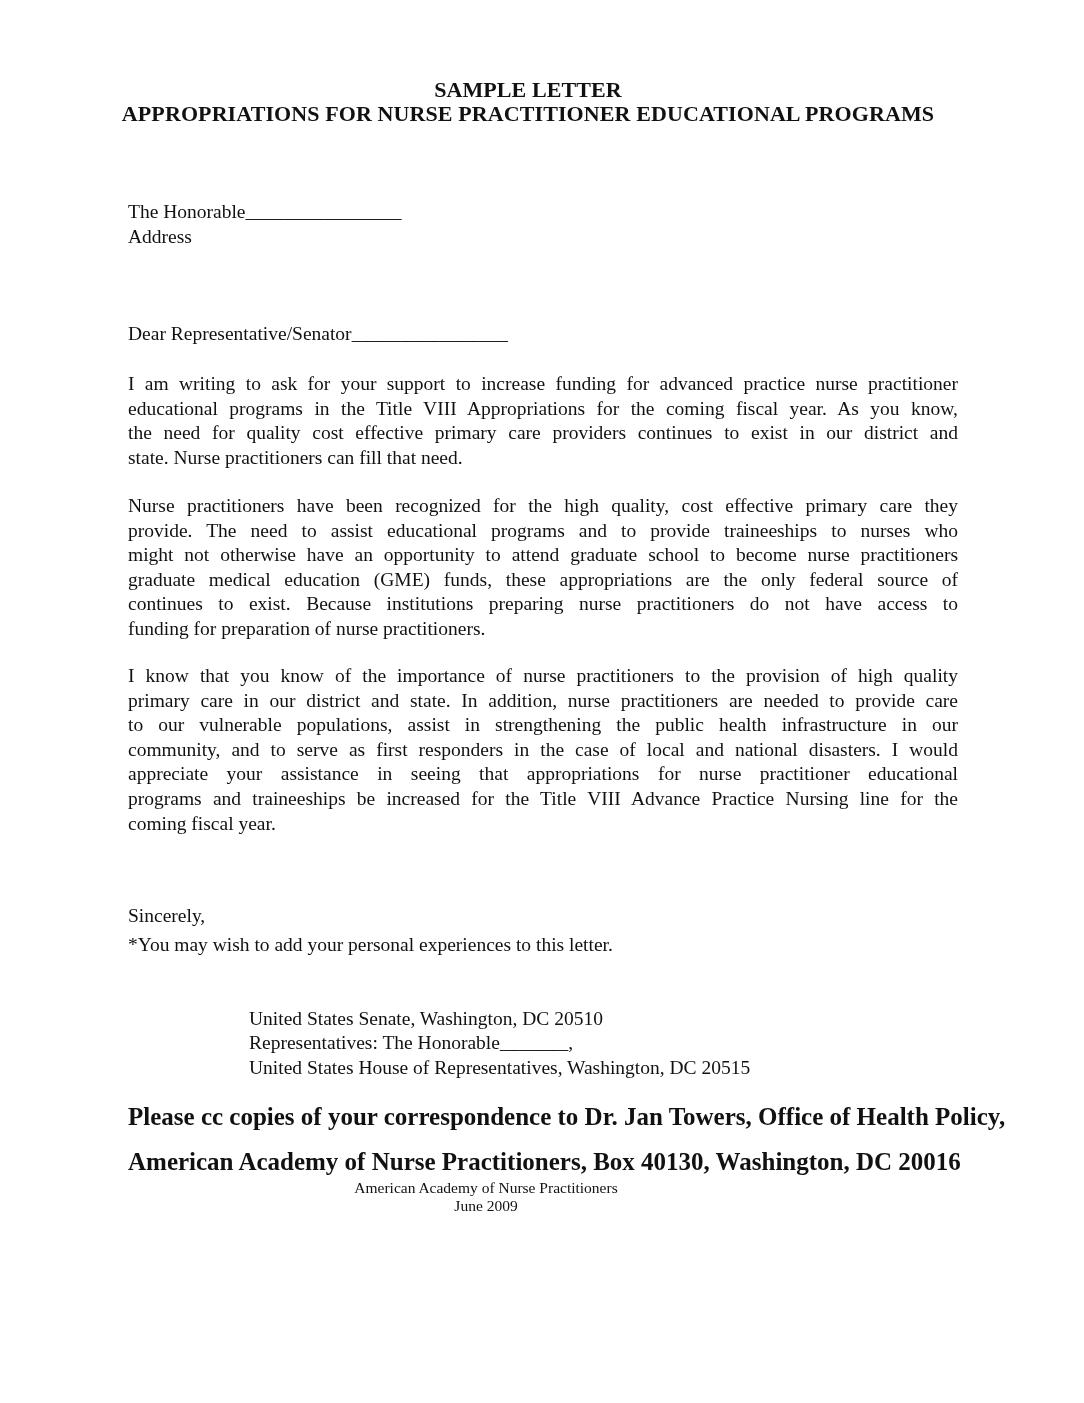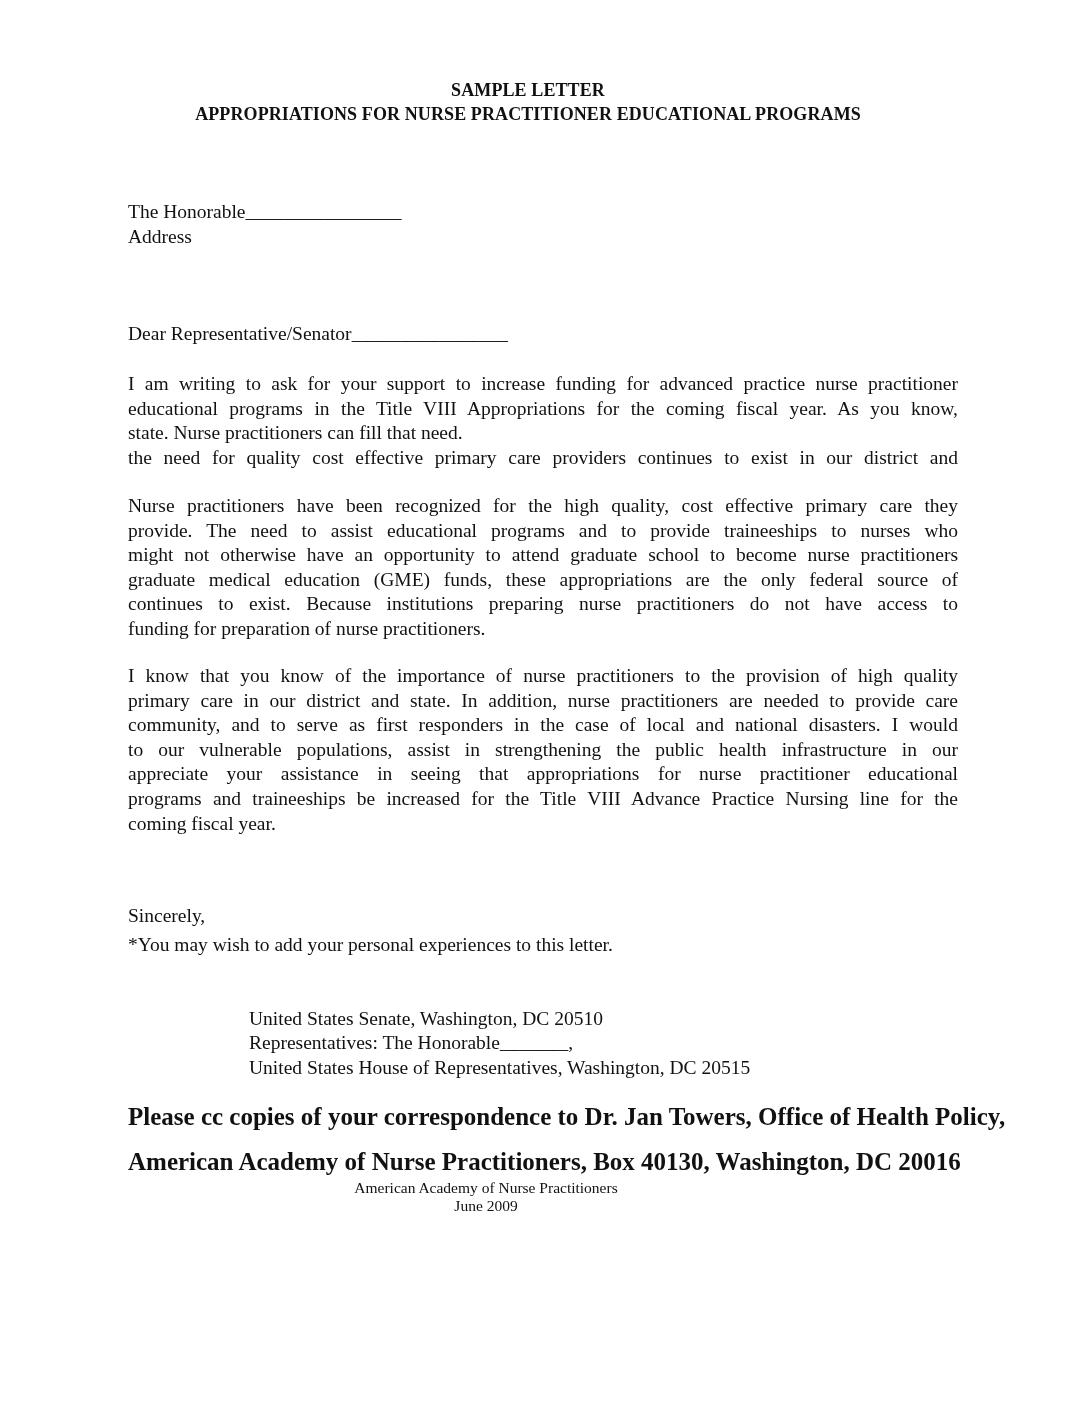--- a/index.html
+++ b/index.html
@@ -19,21 +19,21 @@
       position: absolute;
       left: 0; top: 0;
       width: 1084px;
       height: 1403px;
     }
     .abs { position: absolute; }
     .title {
       left: 0; width: 1056px;
       text-align: center;
       font-weight: bold;
-      font-size: 18px;
+      font-size: 22px;
       line-height: 24px;
       letter-spacing: 0.1px;
     }
     .title-1 { top: 78px; }
     .title-2 { top: 102px; }
     .line {
       left: 128px;
       font-size: 19.5px;
       line-height: 24.5px;
       white-space: nowrap;
@@ -83,38 +83,38 @@
   </div>
   <div class="abs line" style="top:225px;">Address</div>
 
   <div class="abs line" style="top:322px;">
     <span>Dear Representative/Senator</span><span>________________</span>
   </div>
 
   <div class="abs para" style="top:372px;">
     <span class="ln">I am writing to ask for your support to increase funding for advanced practice nurse practitioner</span>
     <span class="ln">educational programs in the Title VIII Appropriations for the coming fiscal year.  As you know,</span>
+    <span class="ln">the need for quality cost effective primary care providers continues to exist in our district and</span>
     <span class="ln last">state.  Nurse practitioners can fill that need.</span>
-    <span class="ln">the need for quality cost effective primary care providers continues to exist in our district and</span>
   </div>
 
   <div class="abs para" style="top:494px;">
     <span class="ln">Nurse practitioners have been recognized for the high quality, cost effective primary care they</span>
     <span class="ln">provide.  The need to assist educational programs and to provide traineeships to nurses who</span>
     <span class="ln">might not otherwise have an opportunity to attend graduate school to become nurse practitioners</span>
     <span class="ln">graduate medical education (GME) funds, these appropriations are the only federal source of</span>
     <span class="ln">continues to exist.  Because institutions preparing nurse practitioners do not have access to</span>
     <span class="ln last">funding for preparation of nurse practitioners.</span>
   </div>
 
   <div class="abs para" style="top:664px;">
     <span class="ln">I know that you know of the importance of nurse practitioners to the provision of high quality</span>
     <span class="ln">primary care in our district and state.  In addition, nurse practitioners are needed to provide care</span>
+    <span class="ln">to our vulnerable populations, assist in strengthening the public health infrastructure in our</span>
     <span class="ln">community, and to serve as first responders in the case of local and national disasters.  I would</span>
-    <span class="ln">to our vulnerable populations, assist in strengthening the public health infrastructure in our</span>
     <span class="ln">appreciate your assistance in seeing that appropriations for nurse practitioner educational</span>
     <span class="ln">programs and traineeships be increased for the Title VIII Advance Practice Nursing line for the</span>
     <span class="ln last">coming fiscal year.</span>
   </div>
 
   <div class="abs line" style="top:904px;">Sincerely,</div>
 
   <div class="abs line" style="top:933px;">*You may wish to add your personal experiences to this letter.</div>
 
   <div class="abs line indent" style="top:1007px;">United States Senate, Washington, DC   20510</div>

